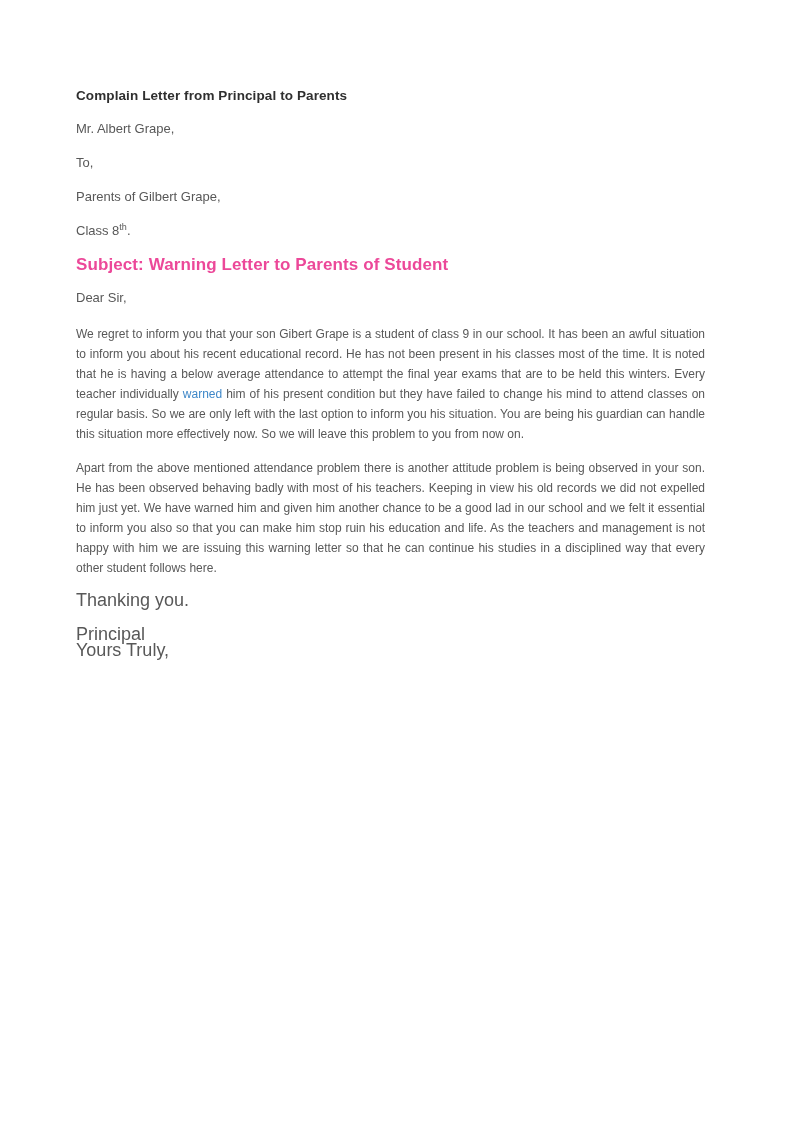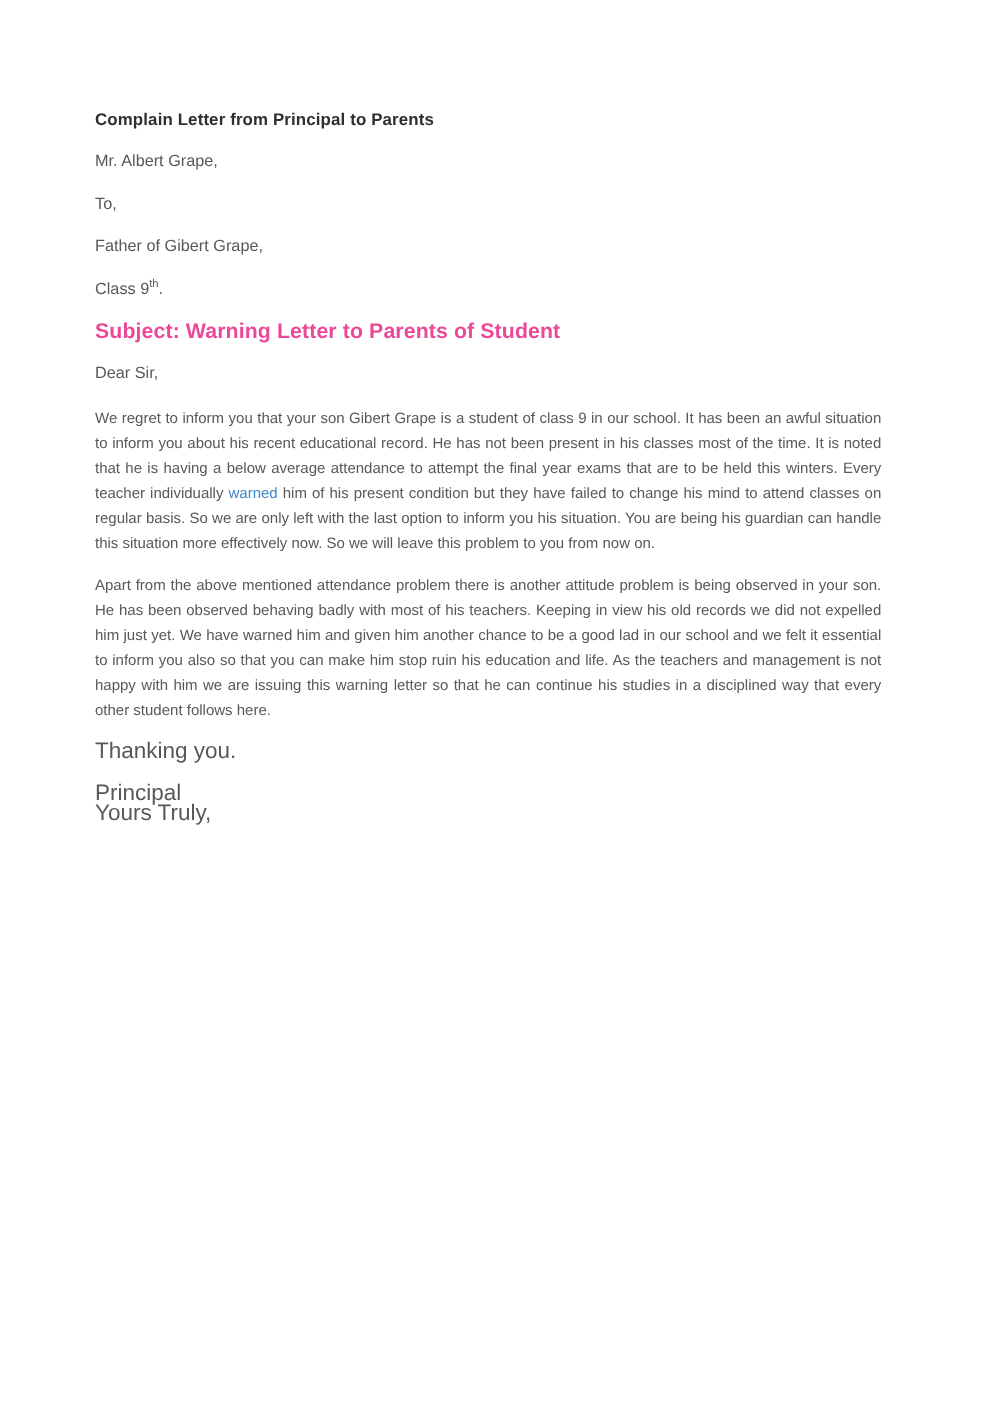--- a/index.html
+++ b/index.html
@@ -86,23 +86,23 @@
 
 <div class="page">
   <div class="doc-body">
 
     <p class="heading">Complain Letter from Principal to Parents</p>
 
     <p class="addr-line">Mr. Albert Grape,</p>
 
     <p class="addr-line">To,</p>
 
-    <p class="addr-line">Father of Gibert Grape,</p>
+    <p class="addr-line">Parents of Gilbert Grape,</p>
 
-    <p class="addr-line"><span>Class 9</span><sup class="ordinal">th</sup><span>.</span></p>
+    <p class="addr-line"><span>Class 8</span><sup class="ordinal">th</sup><span>.</span></p>
 
     <p class="subject-heading">Subject: Warning Letter to Parents of Student</p>
 
     <p class="salutation">Dear Sir,</p>
 
     <p class="body-para"><span>We regret to inform you that your son Gibert Grape is a student of class 9 in our school. It has been an awful situation to inform you about his recent educational record. He has not been present in his classes most of the time. It is noted that he is having a below average attendance to attempt the final year exams that are to be held this winters. Every teacher individually </span><a class="inline-link" href="#">warned</a><span> him of his present condition but they have failed to change his mind to attend classes on regular basis. So we are only left with the last option to inform you his situation. You are being his guardian can handle this situation more effectively now. So we will leave this problem to you from now on.</span></p>
 
     <p class="body-para">Apart from the above mentioned attendance problem there is another attitude problem is being observed in your son. He has been observed behaving badly with most of his teachers. Keeping in view his old records we did not expelled him just yet. We have warned him and given him another chance to be a good lad in our school and we felt it essential to inform you also so that you can make him stop ruin his education and life. As the teachers and management is not happy with him we are issuing this warning letter so that he can continue his studies in a disciplined way that every other student follows here.</p>
 
 

